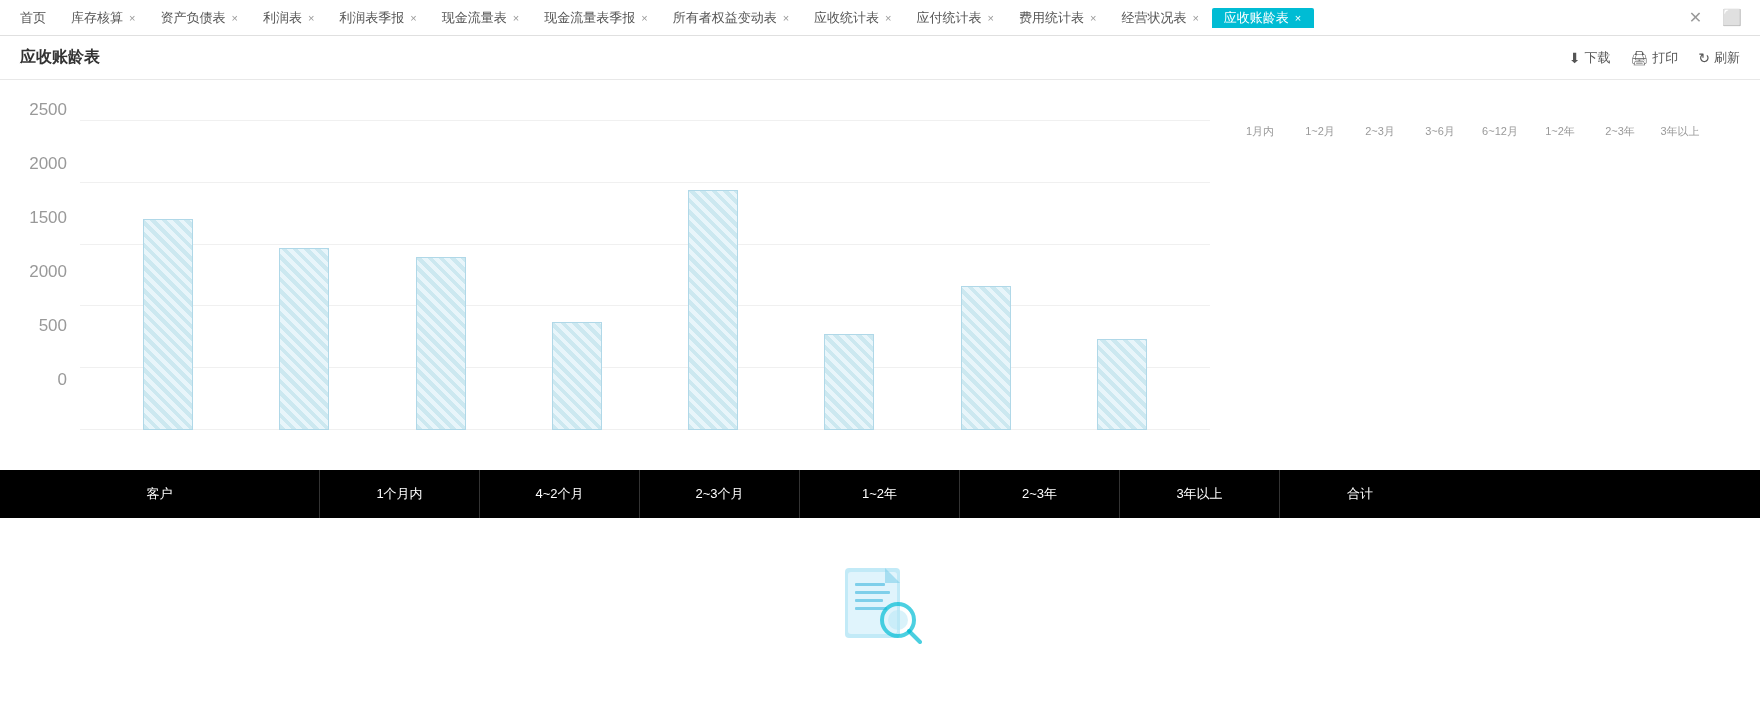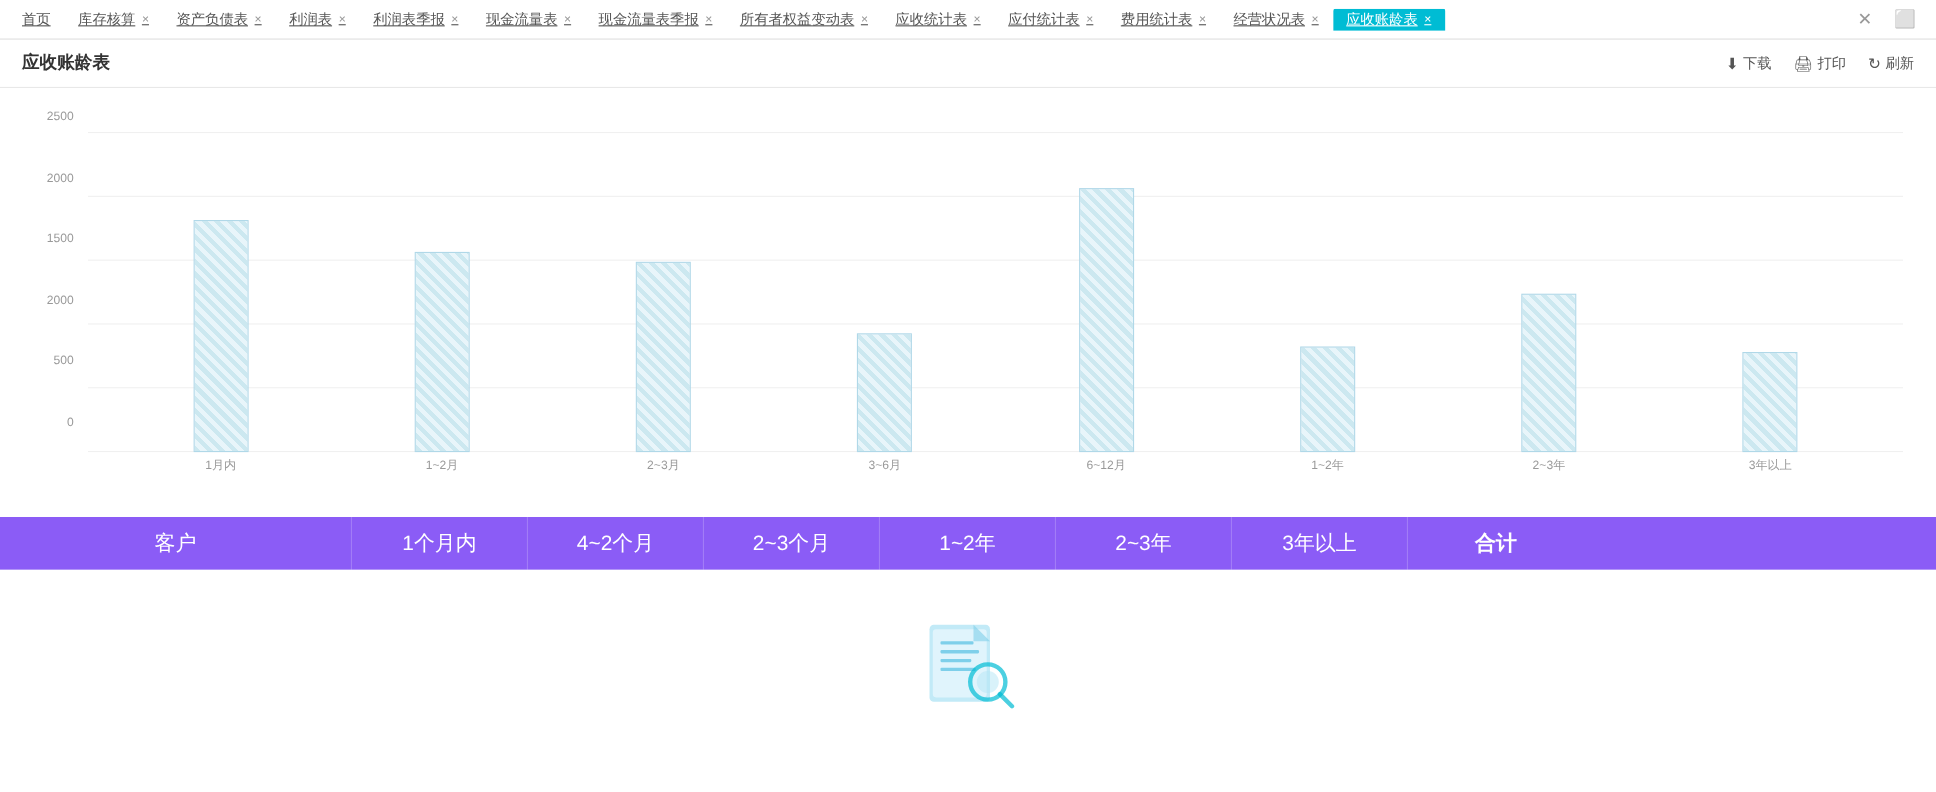--- a/index.html
+++ b/index.html
@@ -23,21 +23,20 @@
       align-items: center;
       padding: 0 12px;
       height: 20px;
       font-size: 13px;
       color: #555;
       cursor: pointer;
       border-right: 1px solid transparent;
       position: relative;
       user-select: none;
       white-space: nowrap;
-      text-decoration: underline;
     }
     .tab-item .close-btn {
       margin-left: 6px;
       font-size: 11px;
       color: #999;
       cursor: pointer;
     }
     .tab-item.active {
       background: #00bcd4;
       color: #fff;
@@ -113,34 +112,34 @@
       align-items: flex-end;
     }
     .chart-y-axis {
       display: flex;
       flex-direction: column;
       justify-content: space-between;
       align-items: flex-end;
       height: 290px;
       padding-bottom: 0;
       padding-right: 8px;
-      font-size: 11px;
+      font-size: 17px;
       color: #999;
       position: absolute;
       left: 0;
       top: 0;
       width: 45px;
     }
     .chart-inner {
       margin-left: 50px;
       flex: 1;
       height: 310px;
       position: relative;
       display: flex;
-      flex-direction: column;
+      flex-direction: row;
     }
     .chart-grid {
       flex: 1;
       position: relative;
       display: flex;
       align-items: flex-end;
     }
     .grid-lines {
       position: absolute;
       top: 0; left: 0; right: 0; bottom: 0;
@@ -190,35 +189,35 @@
       font-size: 11px;
       color: #999;
       text-align: center;
       width: 60px;
     }
 
     
     .table-header {
       display: grid;
       grid-template-columns: 2fr 1fr 1fr 1fr 1fr 1fr 1fr 1fr 1fr 1fr;
-      background: #8b5cf6;
+      background: #000000;
       color: #fff;
-      font-size: 19px;
+      font-size: 13px;
       height: 48px;
     }
     .th-cell {
       display: flex;
       align-items: center;
       justify-content: center;
       padding: 0 8px;
       border-right: 1px solid rgba(255,255,255,0.2);
       font-weight: normal;
       text-align: center;
     }
-    .th-cell:last-child { border-right: none; font-weight: bold; }
+    .th-cell:last-child { border-right: none; }
 
     
     .empty-state {
       display: flex;
       flex-direction: column;
       align-items: center;
       justify-content: flex-start;
       padding-top: 40px;
       background: #fff;
       min-height: 200px;

